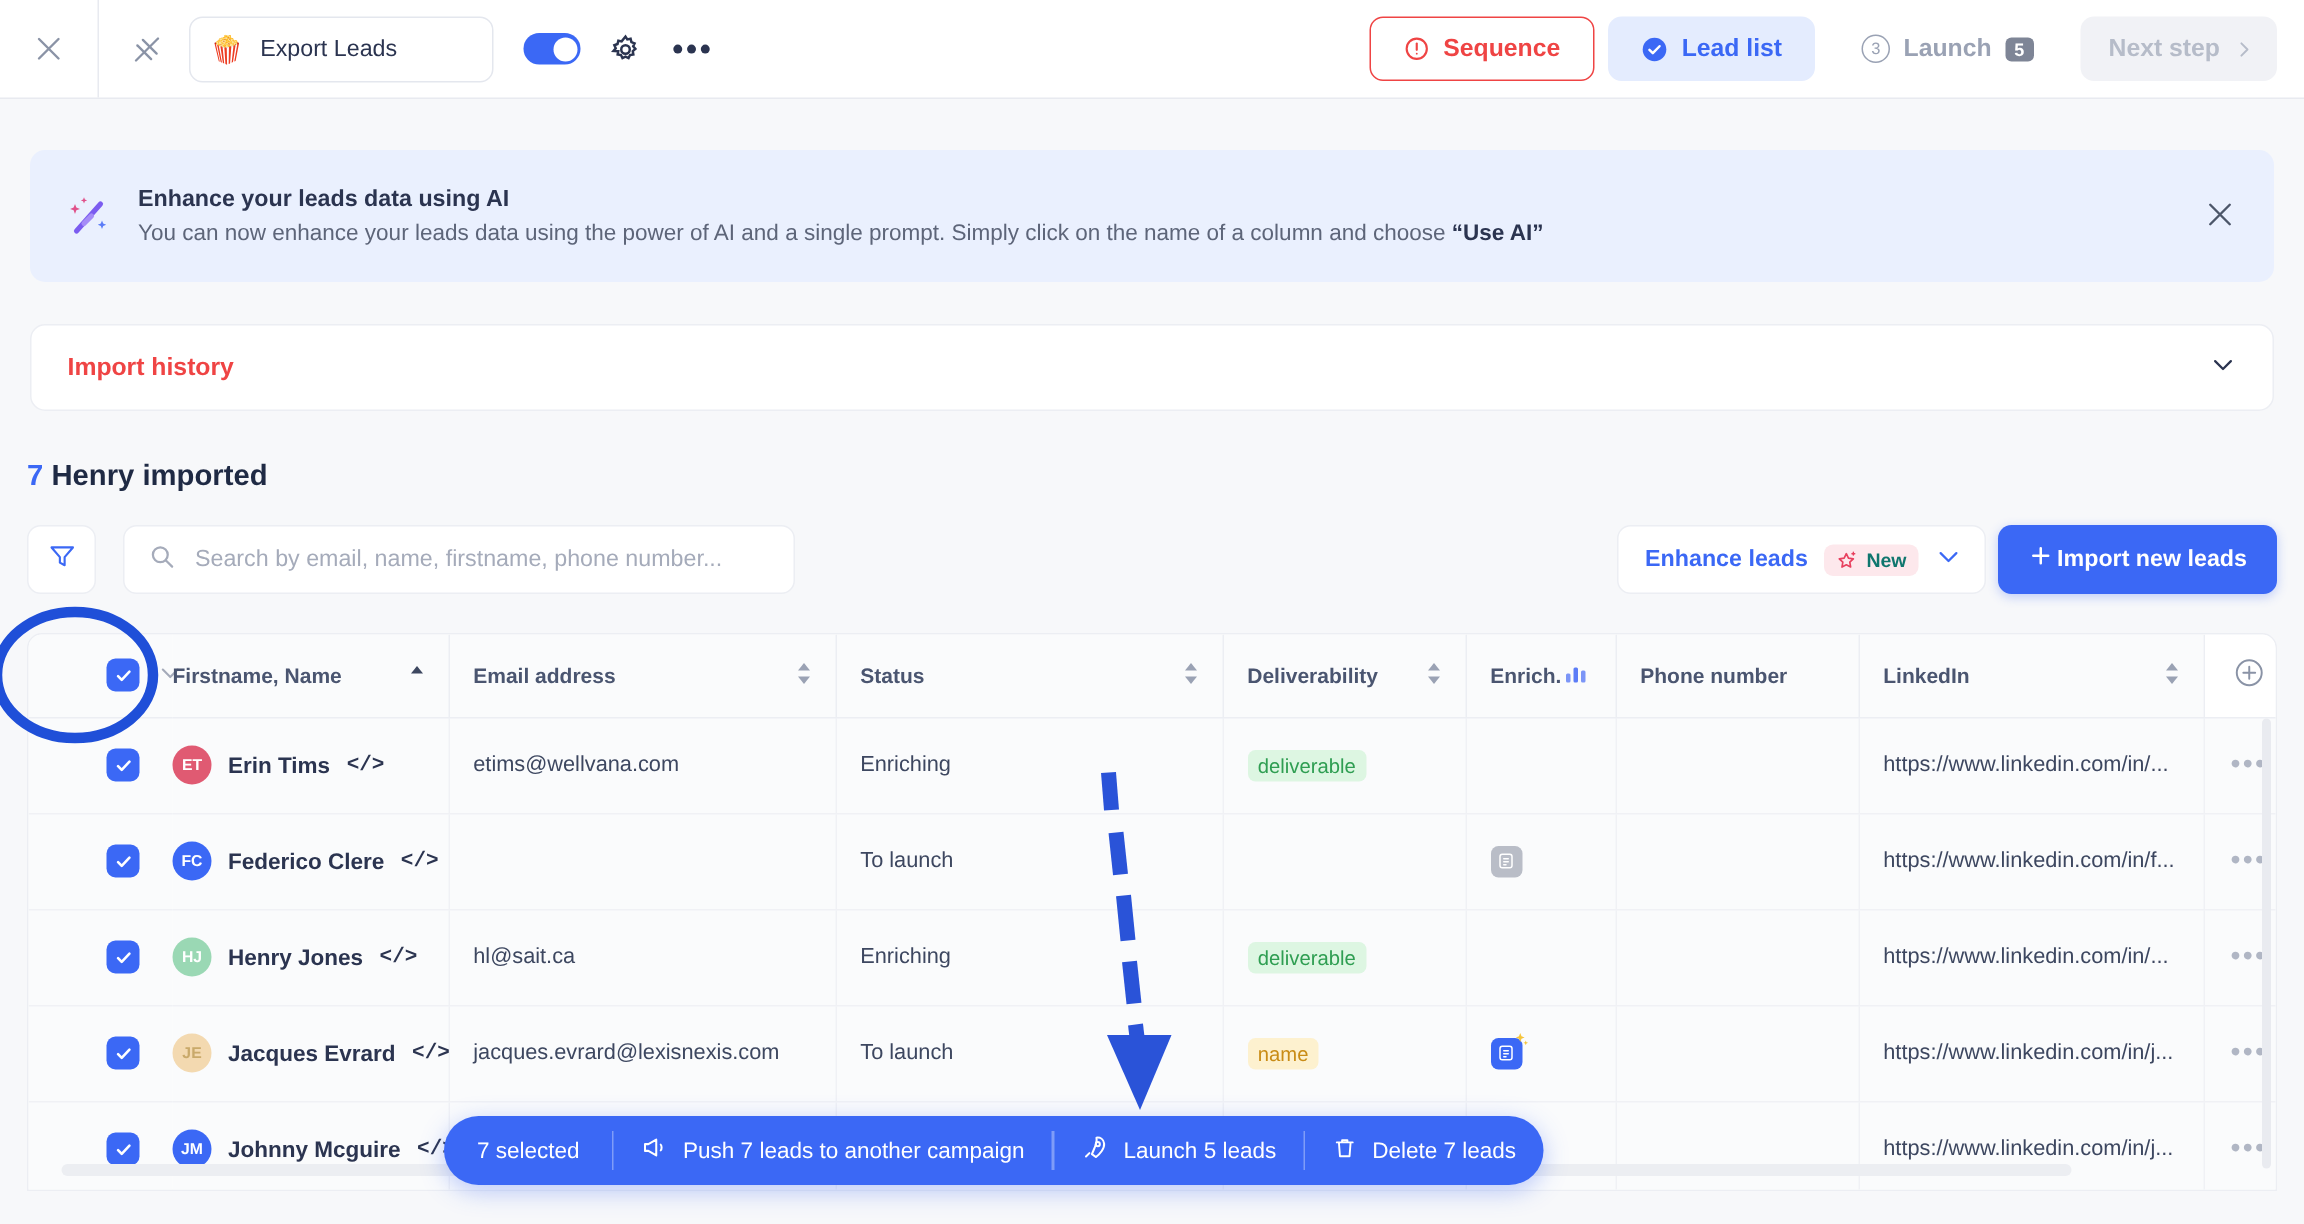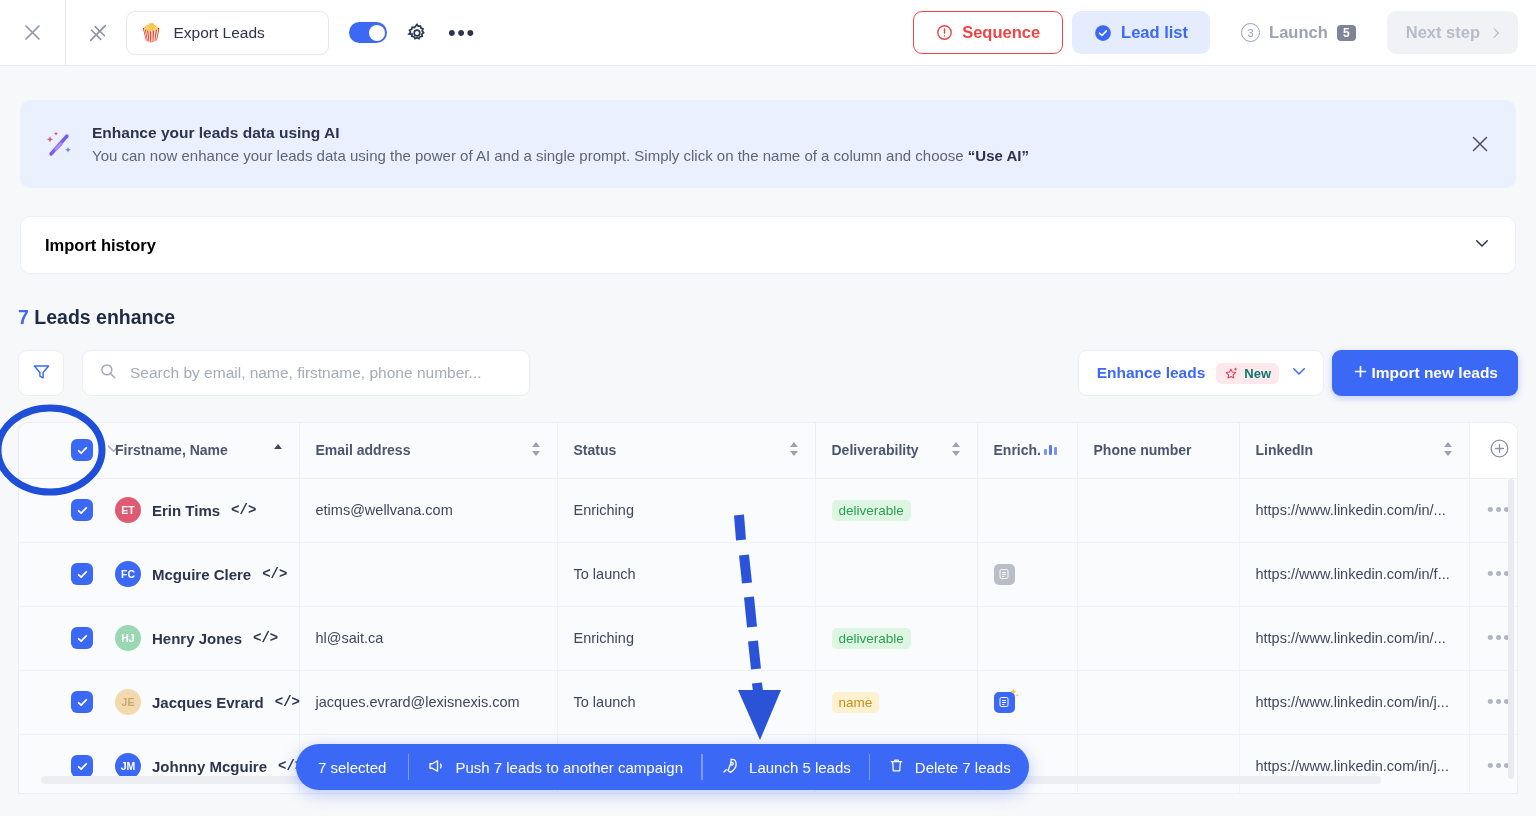--- a/index.html
+++ b/index.html
@@ -67,21 +67,21 @@
   .banner-sub { font-size: 15px; color: #5d6579; }
   .banner-sub b { font-weight: 700; color: #2b3450; }
   .banner-close { margin-left: auto; color: #6b7governmental; color:#5d6579; font-size: 21px; cursor: pointer; padding: 6px; line-height: 1; }
 
   
   .import-history {
     position: absolute; left: 20px; top: 216px; width: 1496px; height: 58px;
     background: #fff; border: 1px solid #eceef3; border-radius: 10px;
     display: flex; align-items: center; padding: 0 24px; cursor: pointer;
   }
-  .ih-title { font-size: 16.5px; font-weight: 700; color: #000000; }
+  .ih-title { font-size: 16.5px; font-weight: 700; color: #ef4444; }
   .ih-chev { margin-left: auto; color: #2b3450; }
 
   
   .leads-count {
     position: absolute; left: 18px; top: 306px; font-size: 19.5px; font-weight: 700; color: #1f2a44;
   }
   .leads-count .num { color: #3b68f5; }
 
   .filter-btn {
     position: absolute; left: 18px; top: 350px; width: 46px; height: 46px;
@@ -286,21 +286,21 @@
     <span class="ih-title">Import history</span>
     <span class="ih-chev">
       <svg width="18" height="18" viewBox="0 0 24 24" fill="none" stroke="#2b3450" stroke-width="2">
           <path d="M5 9l7 7 7-7" stroke-linecap="round" stroke-linejoin="round"></path>
         </svg>
     </span>
   </div>
 
   <div class="leads-count">
     <span class="num">7</span>
-    <span>Leads enhance</span>
+    <span>Henry imported</span>
   </div>
 
   <div class="filter-btn">
     <span>
       <svg width="19" height="19" viewBox="0 0 24 24" fill="none" stroke="#3b68f5" stroke-width="1.8">
           <path d="M3 5h18l-7 8.2V20l-4-2.2v-4.6z" stroke-linejoin="round"></path>
         </svg>
     </span>
   </div>
 
@@ -464,21 +464,21 @@
                 <span class="chk">
                   <svg width="13" height="13" viewBox="0 0 24 24" fill="none" stroke="#fff" stroke-width="3.2">
                     <path d="M5 12.5l4.5 4.5L19 7" stroke-linecap="round" stroke-linejoin="round"></path>
                   </svg>
                 </span>
               </div>
           </td>
           <td class="col-name">
             <div class="name-cell">
               <span class="avatar" style="background:#3b68f5">FC</span>
-              <span class="name-text">Mcguire Clere</span>
+              <span class="name-text">Federico Clere</span>
               <span class="code-ico">&lt;/&gt;</span>
             </div>
           </td>
           <td class="col-email"></td>
           <td class="col-status">To launch</td>
           <td class="col-deliv"></td>
           <td class="col-enrich">
             <span class="enrich-ico enrich-gray">
               <svg width="12" height="12" viewBox="0 0 24 24" fill="none" stroke="#fff" stroke-width="2">
                   <rect x="4" y="3" width="16" height="18" rx="3"></rect>

